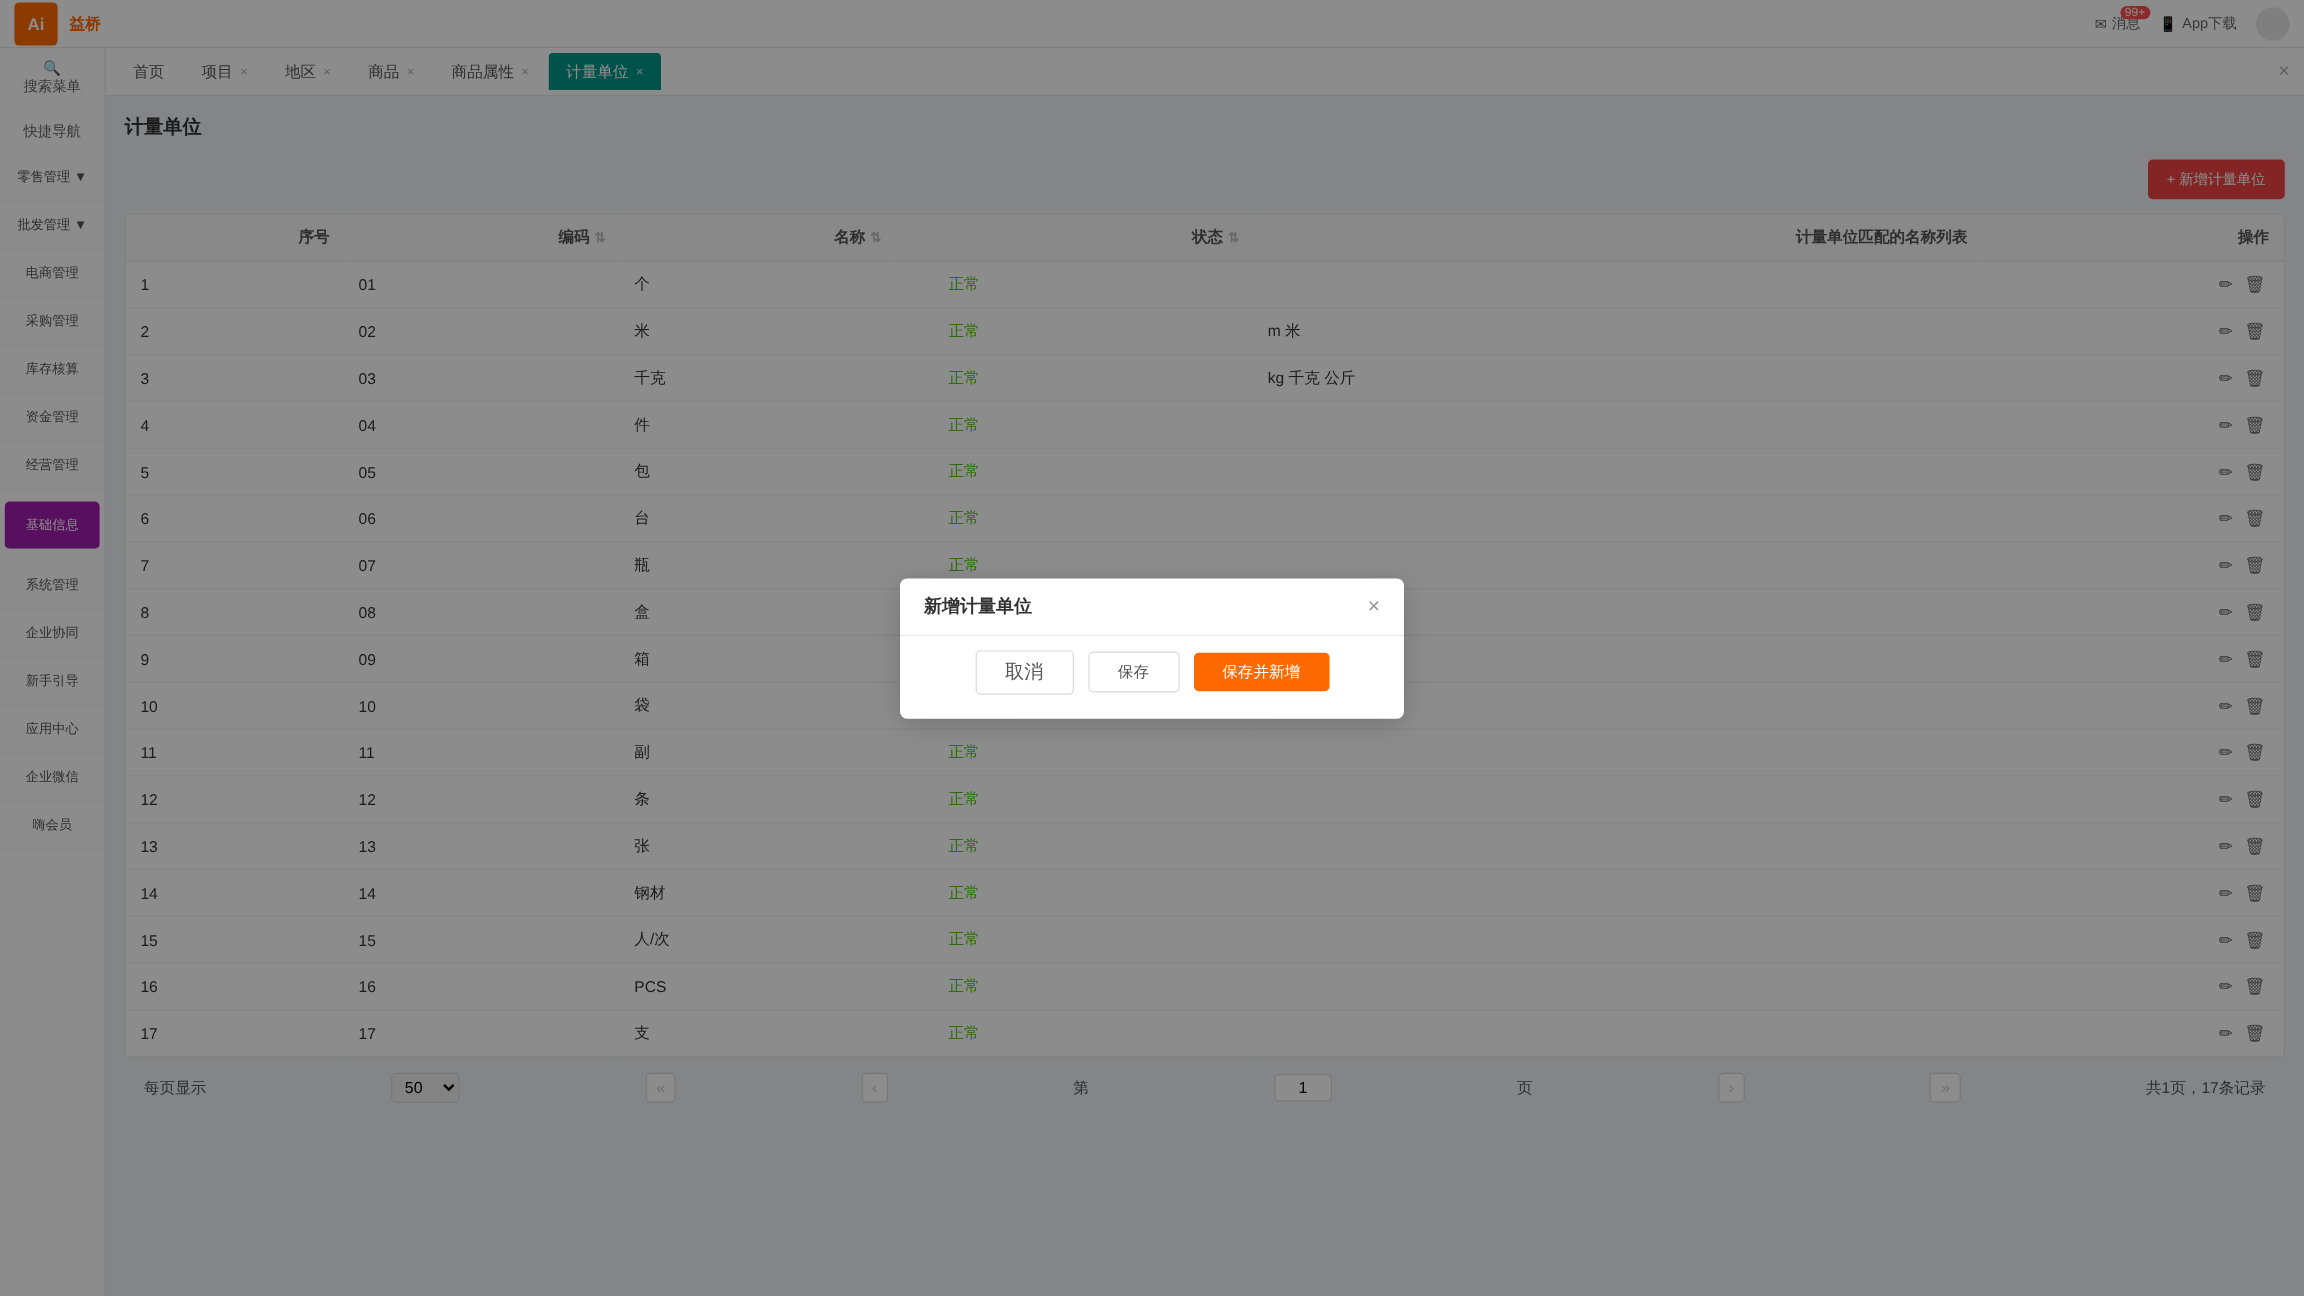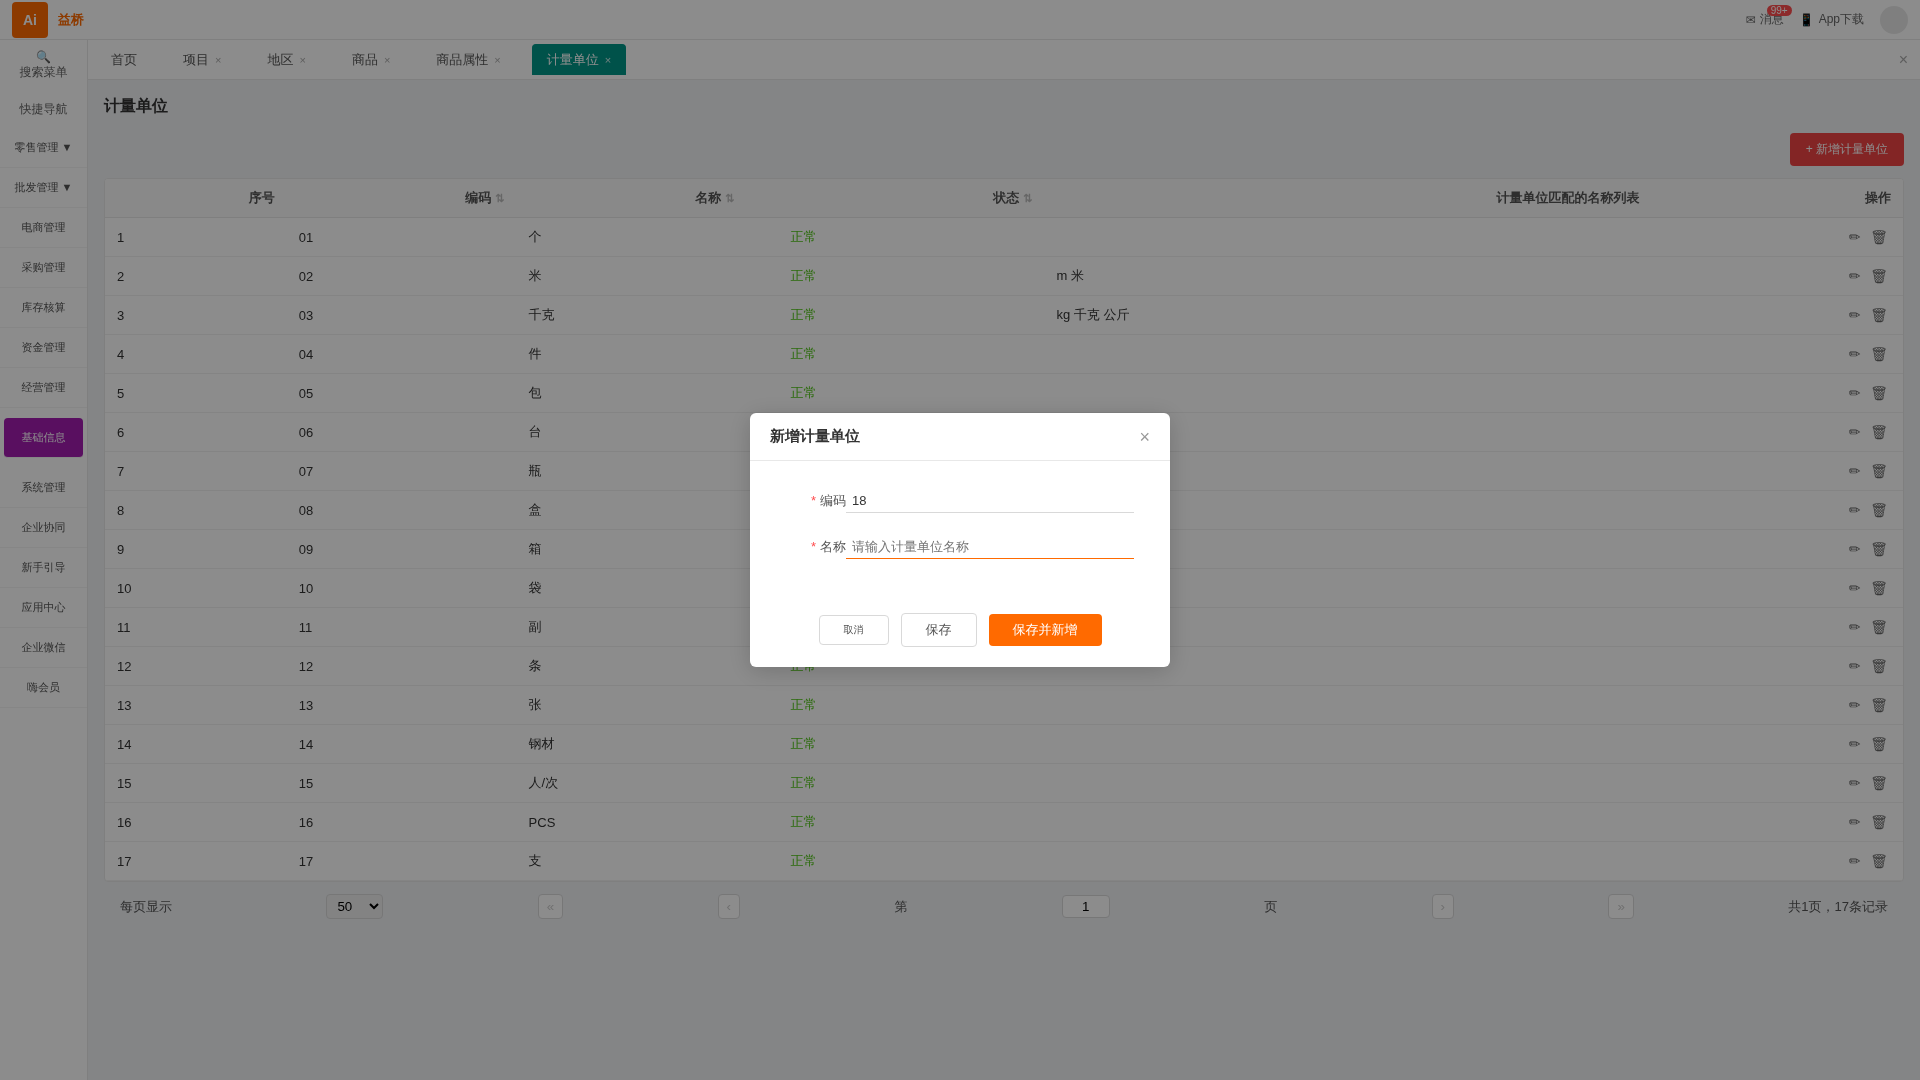--- a/index.html
+++ b/index.html
@@ -22,21 +22,21 @@
     .sidebar { width: 88px; background: #fff; border-right: 1px solid #e8e8e8; display: flex; flex-direction: column; overflow-y: auto; }
     .sidebar-item { padding: 12px 6px; text-align: center; cursor: pointer; color: #555; font-size: 11px; border-bottom: 1px solid #f5f5f5; }
     .sidebar-item.active { background: #a21caf; color: #fff; border-radius: 4px; margin: 10px 4px; }
     .sidebar-search { padding: 10px 6px; text-align: center; font-size: 12px; color: #666; cursor: pointer; }
     .sidebar-nav { padding: 10px 6px; text-align: center; font-size: 12px; color: #666; cursor: pointer; display: flex; align-items: center; justify-content: center; gap: 2px; }
 
     
     .content-area { flex: 1; display: flex; flex-direction: column; overflow: hidden; }
 
     
-    .tab-bar { height: 40px; background: #fff; display: flex; align-items: center; padding: 0 8px; border-bottom: 1px solid #e8e8e8; gap: 16px; }
+    .tab-bar { height: 40px; background: #fff; display: flex; align-items: center; padding: 0 8px; border-bottom: 1px solid #e8e8e8; gap: 1px; }
     .tab { display: flex; align-items: center; padding: 6px 14px; border-radius: 4px 4px 0 0; font-size: 13px; cursor: pointer; color: #555; border: 1px solid transparent; border-bottom: none; }
     .tab.active { background: #009688; color: #fff; border-color: #009688; }
     .tab .close-btn { margin-left: 6px; color: rgba(255,255,255,0.8); font-size: 11px; cursor: pointer; }
     .tab:not(.active) .close-btn { color: #aaa; }
     .tab-close-all { margin-left: auto; color: #aaa; font-size: 16px; cursor: pointer; padding: 4px; }
 
     
     .main-content { flex: 1; padding: 16px; overflow-y: auto; position: relative; }
     .page-title { font-size: 16px; font-weight: bold; color: #333; margin-bottom: 16px; }
     .toolbar { display: flex; justify-content: flex-end; margin-bottom: 12px; }
@@ -68,21 +68,21 @@
     .modal-header { padding: 14px 20px; border-bottom: 1px solid #e8e8e8; display: flex; align-items: center; justify-content: space-between; }
     .modal-title { font-size: 15px; font-weight: bold; color: #333; }
     .modal-close { cursor: pointer; color: #999; font-size: 18px; line-height: 1; }
     .modal-body { padding: 28px 36px 20px; }
     .form-group { display: flex; align-items: center; margin-bottom: 22px; }
     .form-label { width: 60px; text-align: right; color: #555; font-size: 13px; flex-shrink: 0; }
     .required-mark { color: #ff4d4f; margin-right: 4px; }
     .form-input { flex: 1; border: none; border-bottom: 1px solid #d9d9d9; padding: 4px 6px; font-size: 13px; color: #333; outline: none; }
     .form-input.active { border-bottom-color: #ff6a00; }
     .modal-footer { padding: 12px 20px 20px; display: flex; align-items: center; justify-content: center; gap: 12px; }
-    .btn-cancel { padding: 7px 24px; border: 1px solid #d9d9d9; border-radius: 4px; background: #fff; color: #555; cursor: pointer; font-size: 10px; }
+    .btn-cancel { padding: 7px 24px; border: 1px solid #d9d9d9; border-radius: 4px; background: #fff; color: #555; cursor: pointer; font-size: 16px; }
     .btn-save { padding: 7px 24px; border: 1px solid #d9d9d9; border-radius: 4px; background: #fff; color: #555; cursor: pointer; font-size: 13px; }
     .btn-save-new { padding: 7px 24px; border: none; border-radius: 4px; background: #ff6a00; color: #fff; cursor: pointer; font-size: 13px; }
   </style>
 </head>
 <body>
 
 <div class="app-container">
 
   <div class="top-bar">
     <div class="top-bar-left">
@@ -423,34 +423,20 @@
       </div>
     </div>
   </div>
 
   <div class="overlay">
     <div class="modal">
       <div class="modal-header">
         <span class="modal-title">新增计量单位</span>
         <span class="modal-close">×</span>
       </div>
-      <div class="modal-body">
-        <div class="form-group">
-          <div class="form-label">
-            <span class="required-mark">*</span><span>编码</span>
-          </div>
-          <input class="form-input" type="text" value="18" style="">
-        </div>
-        <div class="form-group">
-          <div class="form-label">
-            <span class="required-mark">*</span><span>名称</span>
-          </div>
-          <input class="form-input active" type="text" placeholder="请输入计量单位名称" style="">
-        </div>
-      </div>
       <div class="modal-footer">
         <button class="btn-cancel">取消</button>
         <button class="btn-save">保存</button>
         <button class="btn-save-new">保存并新增</button>
       </div>
     </div>
   </div>
 
 </div>
 

